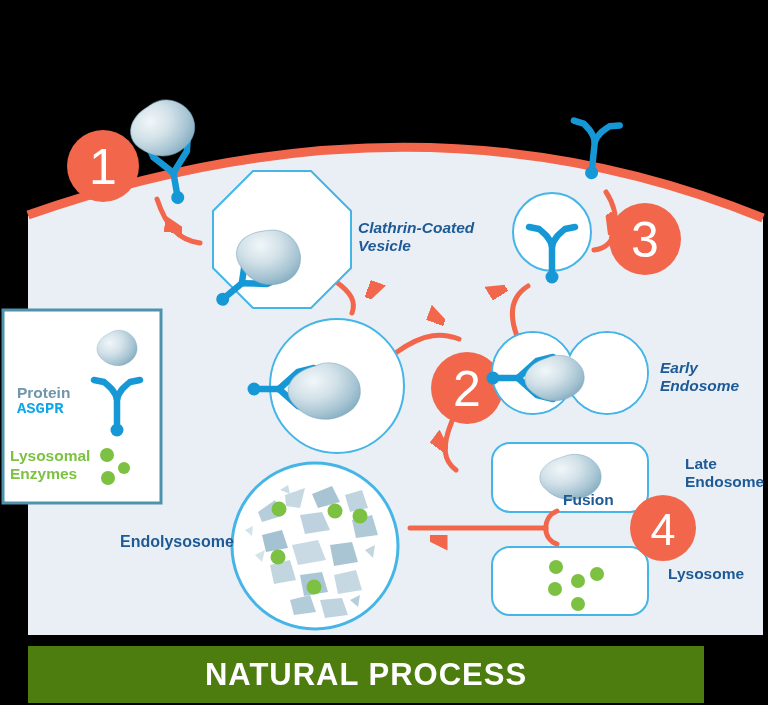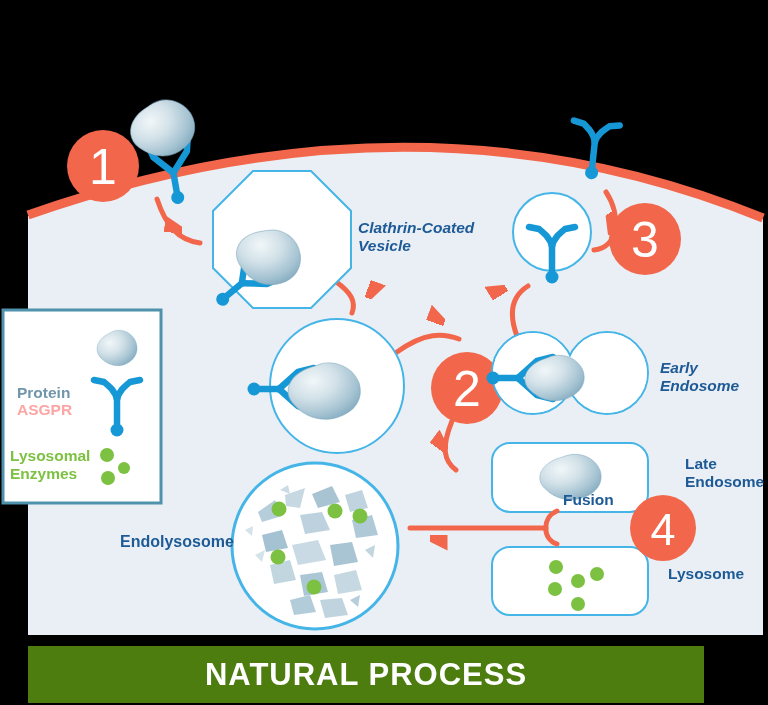--- a/index.html
+++ b/index.html
@@ -2,21 +2,21 @@
 <html><head>
 <meta charset="utf-8">
 <style>
   html,body{margin:0;padding:0;background:#000;}
   .stage{position:relative;width:768px;height:705px;background:#000;overflow:hidden;
          font-family:"Liberation Sans",sans-serif;}
   .stage svg{position:absolute;left:0;top:0;}
   .lbl{position:absolute;font-weight:700;font-size:15.5px;line-height:1.14;
        color:#1D5A96;white-space:pre-line;}
   .lbl-protein{color:#6F96AB;font-weight:700;}
-  .lbl-asgpr{color:#fca5a5;}
+  .lbl-asgpr{color:#0ea5e9;font-family:Liberation Mono, monospace;}
   .lbl-enzymes{color:#7CC141;}
   .badge-num{position:absolute;transform:translate(-50%,-50%);color:#fff;
        font-weight:400;font-size:50px;line-height:1;}
   .badge-num.small{font-size:45px;}
   .banner{position:absolute;left:28px;top:646px;width:676px;height:57px;
        background:#4d7c0f;display:flex;align-items:center;justify-content:center;}
   .banner-text{color:#ffffff;font-weight:700;font-size:31px;letter-spacing:1px;}
 </style>
 </head>
 <body>

